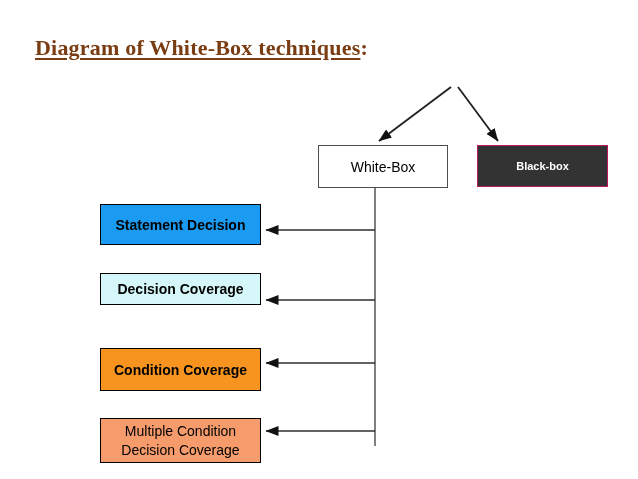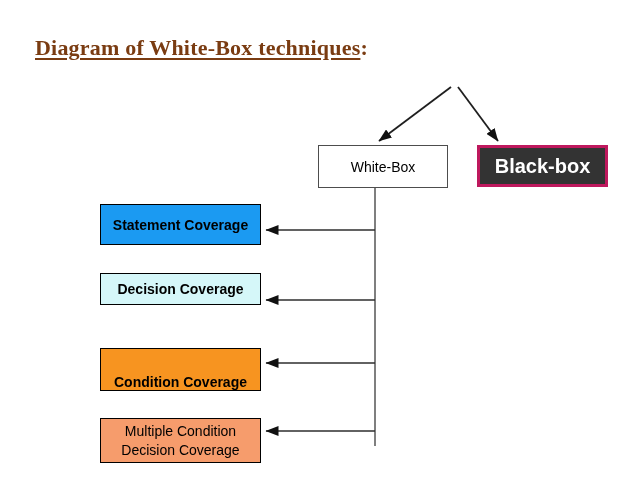--- a/index.html
+++ b/index.html
@@ -22,21 +22,21 @@
     background:linear-gradient(180deg,#060606 0%,#3f3f3f 30%,#8f8f8f 62%,#c9c9c9 100%);
     border:1px solid #141414;color:#ffffff;font-weight:700;font-size:15px;
     text-shadow:0 1px 1px rgba(0,0,0,.55);
   }
   .whitebox{
     left:290px;top:145px;width:130px;height:43px;
     border:1px solid #4d4d4d;font-weight:400;margin-left:28px;
   }
   .blackbox{
     left:477px;top:145px;width:131px;height:42px;
-    border:3px solid #be185d;color:#ffffff;font-weight:700;font-size:20px;
+    border:1px solid #be185d;color:#ffffff;font-weight:700;font-size:11px;
   }
   .tech{
     left:100px;width:161px;border:1px solid #000;font-weight:700;
   }
   .tech-statement{top:204px;height:41px;}
   .tech-decision{top:273px;height:32px;}
   .tech-condition{top:348px;height:43px;}
   .tech-multiple{top:418px;height:45px;font-weight:400;line-height:1.3;padding:6px 16px;}
   .connectors{position:absolute;left:0;top:0;pointer-events:none;}
 </style>
@@ -64,25 +64,25 @@
 
 
   <div class="node whitebox" style="background-color: rgb(255, 255, 255);">
     <span>White-Box</span>
   </div>
   <div class="node blackbox" style="background-color: rgb(51, 51, 51);">
     <span>Black-box</span>
   </div>
 
   <div class="node tech tech-statement" style="background-color: rgb(27, 154, 242);">
-    <span>Statement Coverage</span>
+    <span>Statement Decision</span>
   </div>
   <div class="node tech tech-decision" style="background-color: rgb(213, 247, 249);">
     <span>Decision Coverage</span>
   </div>
-  <div class="node tech tech-condition" style="background-color: rgb(247, 148, 32); align-items: flex-end;">
+  <div class="node tech tech-condition" style="background-color: rgb(247, 148, 32);">
     <span>Condition Coverage</span>
   </div>
   <div class="node tech tech-multiple" style="background-color: rgb(246, 156, 108);">
     <span>Multiple Condition Decision Coverage</span>
   </div>
 
 </div>
 
 </body></html>

